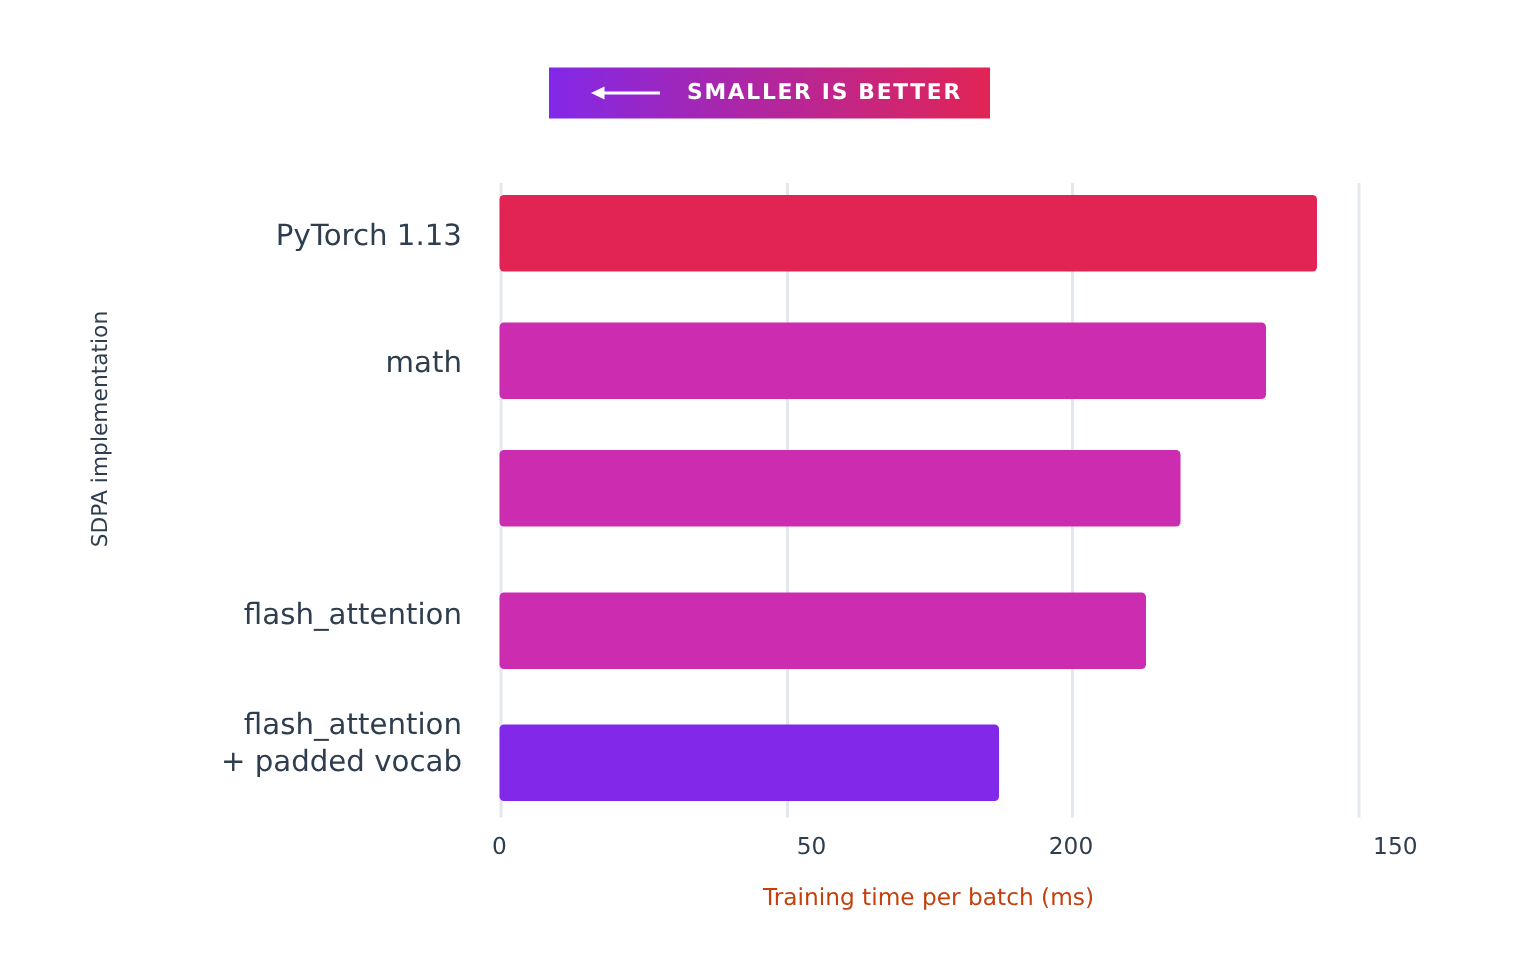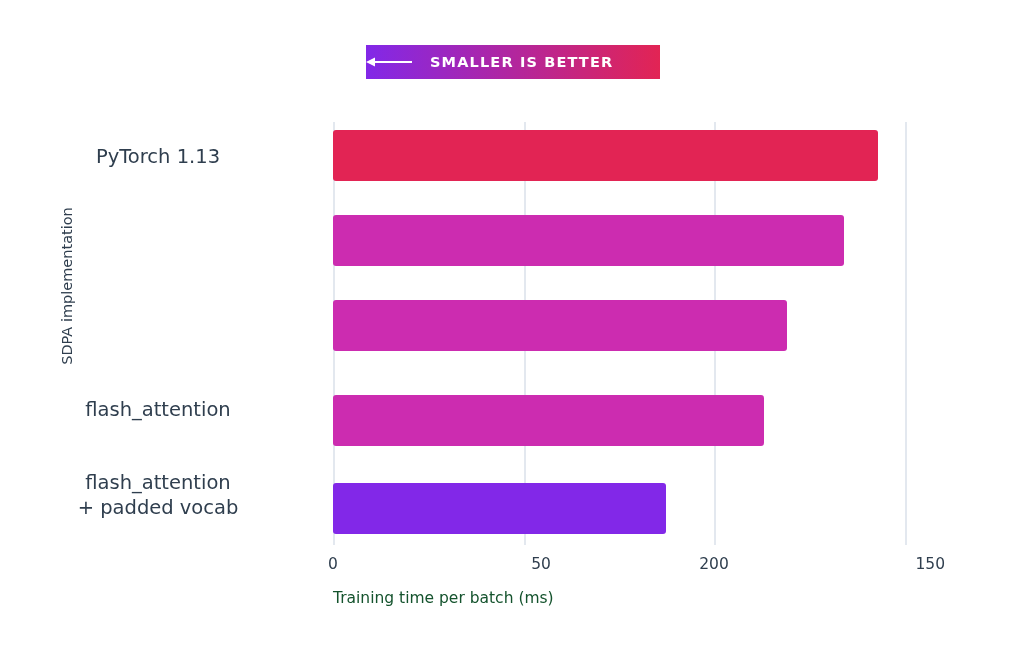--- a/index.html
+++ b/index.html
@@ -20,21 +20,21 @@
   
   #banner {
     position: absolute;
     left: 366px;
     top: 45px;
     width: 294px;
     height: 34px;
     display: flex;
     align-items: center;
     box-sizing: border-box;
-    padding-left: 0;
+    padding-left: 28px;
   }
   #banner-arrow {
     width: 46px;
     height: 14px;
     flex: 0 0 auto;
     display: block;
   }
   #banner-text {
     margin-left: 18px;
     color: #ffffff;
@@ -83,21 +83,21 @@
     position: absolute;
     height: 51px;
     border-radius: 3px;
   }
 
   
   .ycat {
     position: absolute;
     right: 0;
     width: 300px;
-    text-align: center;
+    text-align: right;
     font-size: 19.5px;
     line-height: 25px;
     color: #2f3e4e;
     white-space: pre-line;
   }
   #ycat-wrap {
     position: absolute;
     left: 0;
     top: 0;
     width: 308px;
@@ -124,42 +124,43 @@
     margin-left: -40px;
     text-align: center;
     font-size: 15.5px;
     color: #2f3e4e;
   }
   #xlabel {
     position: absolute;
     left: 333px;
     top: 589px;
     width: 572px;
-    text-align: left;
+    text-align: center;
     font-size: 15.5px;
-    color: #14532d;
+    color: #c2410c;
   }
 </style>
 </head>
 <body>
 
 <div id="banner" style="background: linear-gradient(90deg, rgb(130, 40, 232) 0%, rgb(226, 36, 84) 100%);">
   <svg id="banner-arrow" viewBox="0 0 46 14">
     <line x1="6" y1="7" x2="46" y2="7" stroke="#ffffff" stroke-width="2"></line>
     <polygon points="0,7 9,2.6 9,11.4" fill="#ffffff"></polygon>
   </svg>
   <span id="banner-text">SMALLER IS BETTER</span>
 </div>
 
 <div id="chart">
 
   <div id="ylabel">SDPA implementation</div>
 
   <div id="ycat-wrap">
     <div class="ycat" style="top:144px;">PyTorch 1.13</div>
+    <div class="ycat" style="top:229px;">math</div>
     <div class="ycat" style="top:397px;">flash_attention</div>
     <div class="ycat" style="top:470px;">flash_attention
 + padded vocab</div>
   </div>
 
   <div id="axis-line" style="background: rgb(227, 232, 239);"></div>
 
   <div id="plot">
     <div class="gridline" style="left: 190.667px; background: rgb(227, 232, 239);"></div>
     <div class="gridline" style="left: 381.333px; background: rgb(227, 232, 239);"></div>

